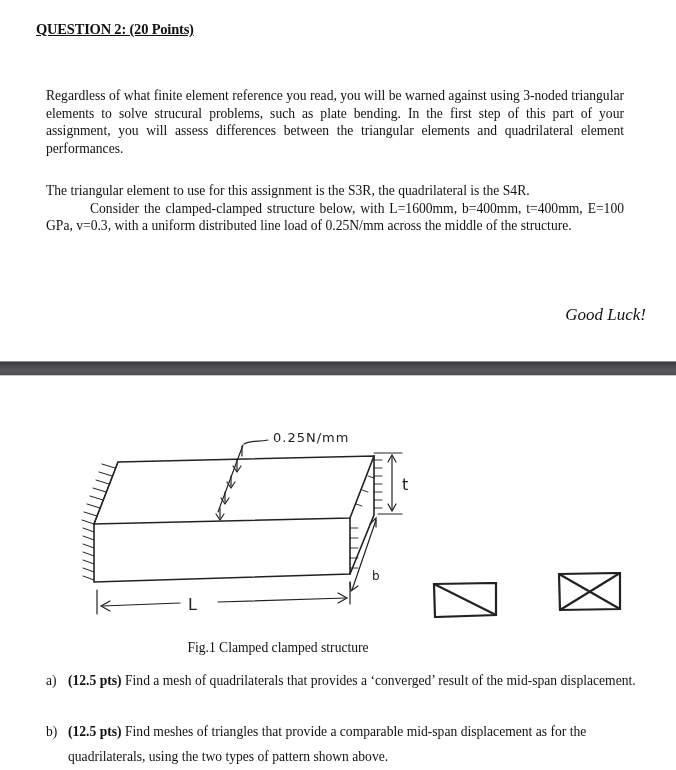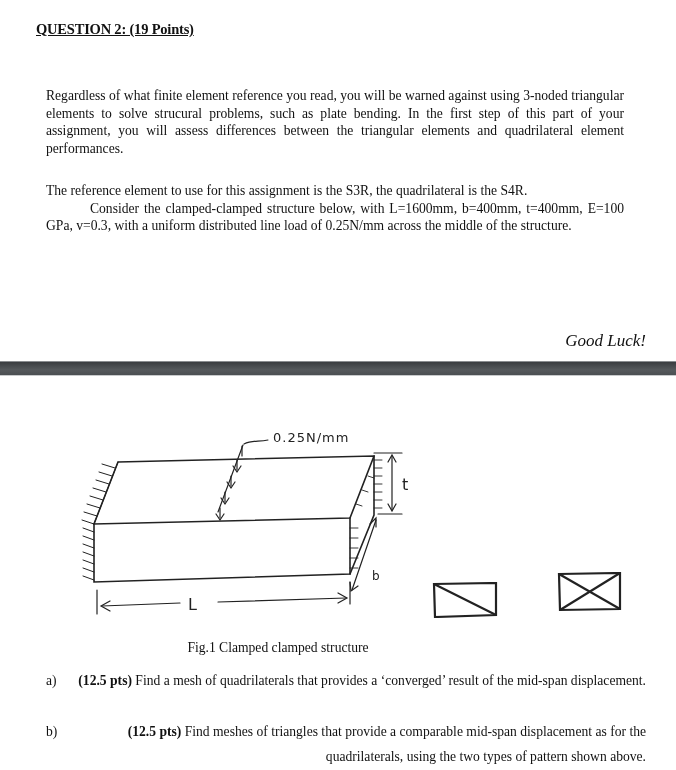--- a/index.html
+++ b/index.html
@@ -4,44 +4,44 @@
 <style>
   html, body { margin:0; padding:0; background:#ffffff; }
   body { width:676px; height:770px; position:relative; overflow:hidden;
          font-family:"Liberation Serif", "DejaVu Serif", serif; color:#111; }
   .abs { position:absolute; }
   .title { left:36px; top:21px; font-size:14.5px; font-weight:bold; text-decoration:underline; letter-spacing:-0.2px; }
   .para { left:46px; width:578px; font-size:13.6px; line-height:17.5px; text-align:justify;margin-top:27px; }
   .p1 { top:60px; }
   .p2 { top:155px; }
   .indent { display:inline-block; width:44px; }
-  .goodluck { right:30px; top:305px; font-size:17px; font-style:italic;margin-top:26px; }
+  .goodluck { right:30px; top:305px; font-size:17px; font-style:italic; }
   .bar { left:0; top:361px; width:676px; height:13px;
          background:linear-gradient(#3a3d40, #55595c 60%, #4b4f52);
          border-top:1px solid #8a8d90; border-bottom:1px solid #c8cacc; }
   .figure { left:80px; top:400px; width:340px; height:230px; }
   .pattern1 { left:432px; top:582px; width:66px; height:36px; }
   .pattern2 { left:556px; top:572px; width:66px; height:42px; }
   .caption { left:0; width:556px; top:640px; text-align:center; font-size:13.6px; }
   .q { left:46px; width:600px; font-size:13.6px; line-height:25px; }
   .qa { top:668px; }
   .qb { top:719px; }
   .q .lbl { position:absolute; left:0; top:0; }
-  .q .body { margin-left:22px; display:block;text-align:right; }
+  .q .body { margin-left:22px; display:block; }
   .q b { font-weight:bold; }
 </style>
 </head>
 <body>
 
-<div class="abs title">QUESTION 2: (19 Points)</div>
+<div class="abs title">QUESTION 2: (20 Points)</div>
 
 <div class="abs para p1">Regardless of what finite element reference you read, you will be warned against using 3-noded triangular elements to solve strucural problems, such as plate bending. In the first step of this part of your assignment, you will assess differences between the triangular elements and quadrilateral element performances.</div>
 
 <div class="abs para p2">
-  <span>The reference element to use for this assignment is the S3R, the quadrilateral is the S4R.</span><br>
+  <span>The triangular element to use for this assignment is the S3R, the quadrilateral is the S4R.</span><br>
   <span class="indent"></span><span>Consider the clamped-clamped structure below, with L=1600mm, b=400mm, t=400mm, E=100 GPa, v=0.3, with a uniform distributed line load of 0.25N/mm across the middle of the structure.</span>
 </div>
 
 <div class="abs goodluck">Good Luck!</div>
 
 <div class="abs bar"></div>
 
 <svg class="abs figure" viewBox="0 0 340 230" width="340" height="230">
   <g fill="none" stroke="#222" stroke-width="1.6" stroke-linecap="round">
 

